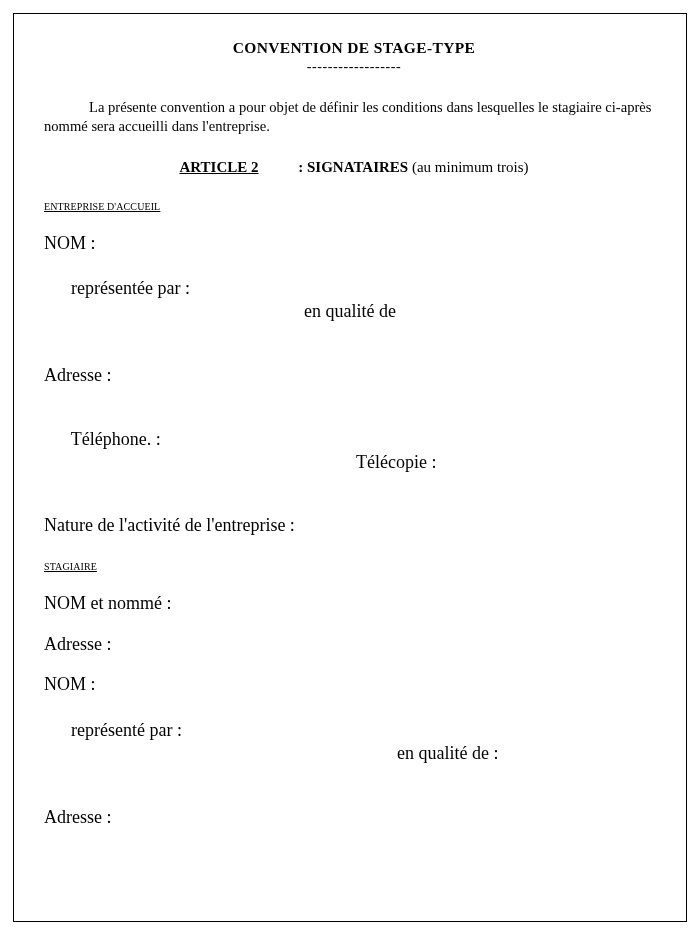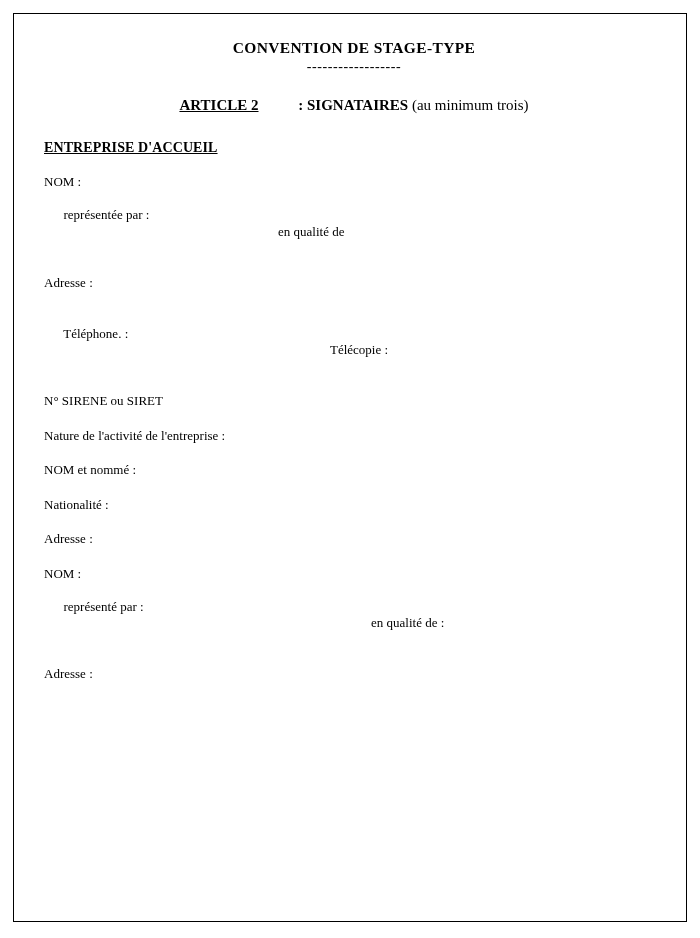--- a/index.html
+++ b/index.html
@@ -84,55 +84,57 @@
   }
   .article-heading .art-title {
     font-weight: bold;
     margin-left: 36px;
   }
   .article-heading .art-note {
     font-weight: normal;
   }
 
   .section-heading {
-    font-size: 14px;
-    font-weight: bold;
+    font-size: 10px;
+    font-weight: normal;
     text-decoration: underline;
     margin: 24px 0 0 0;
     line-height: 1.25;
     letter-spacing: 0.1px;
   }
 
   .field-line {
-    font-size: 13px;
+    font-size: 18px;
     line-height: 1.27;
     margin: 18px 0 0 0;
     position: relative;
     white-space: pre;
   }
   .field-line.tight {
     margin-top: 0px;
   }
   .field-line .col2 {
     position: absolute;
     white-space: pre;
+    margin-left: 26px;
   }
 </style>
 </head>
 <body>
 
 <div class="page">
 
   <div class="page-frame"></div>
 
   <div class="content">
 
     <div class="doc-title">CONVENTION DE STAGE-TYPE</div>
     <div class="title-rule">------------------</div>
 
+    <p class="intro">La présente convention a pour objet de définir les conditions dans lesquelles le stagiaire ci-après nommé sera accueilli dans l'entreprise.</p>
 
     <div class="article-heading">
       <span class="art-num">ARTICLE 2</span><span class="art-title"> : SIGNATAIRES</span><span class="art-note"> (au minimum trois)</span>
     </div>
 
     <div class="section-heading">ENTREPRISE D'ACCUEIL</div>
 
     <div class="field-line">NOM :</div>
 
     <div class="field-line tight">
@@ -140,29 +142,28 @@
       <span class="col2" style="left:234px;">en qualité de</span>
     </div>
 
     <div class="field-line">Adresse :</div>
 
     <div class="field-line">
       <span>Téléphone. :</span>
       <span class="col2" style="left:286px;">Télécopie :</span>
     </div>
 
-    <div class="field-line">N° SIRENE ou SIRET</div>
 
     <div class="field-line">Nature de l'activité de l'entreprise :</div>
 
+    <div class="section-heading">STAGIAIRE</div>
 
     <div class="field-line">NOM et nommé :</div>
 
 
-    <div class="field-line">Nationalité :</div>
 
     <div class="field-line">Adresse :</div>
 
 
     <div class="field-line">NOM :</div>
 
     <div class="field-line tight">
       <span>représenté par :</span>
       <span class="col2" style="left:327px;">en qualité de :</span>
     </div>

